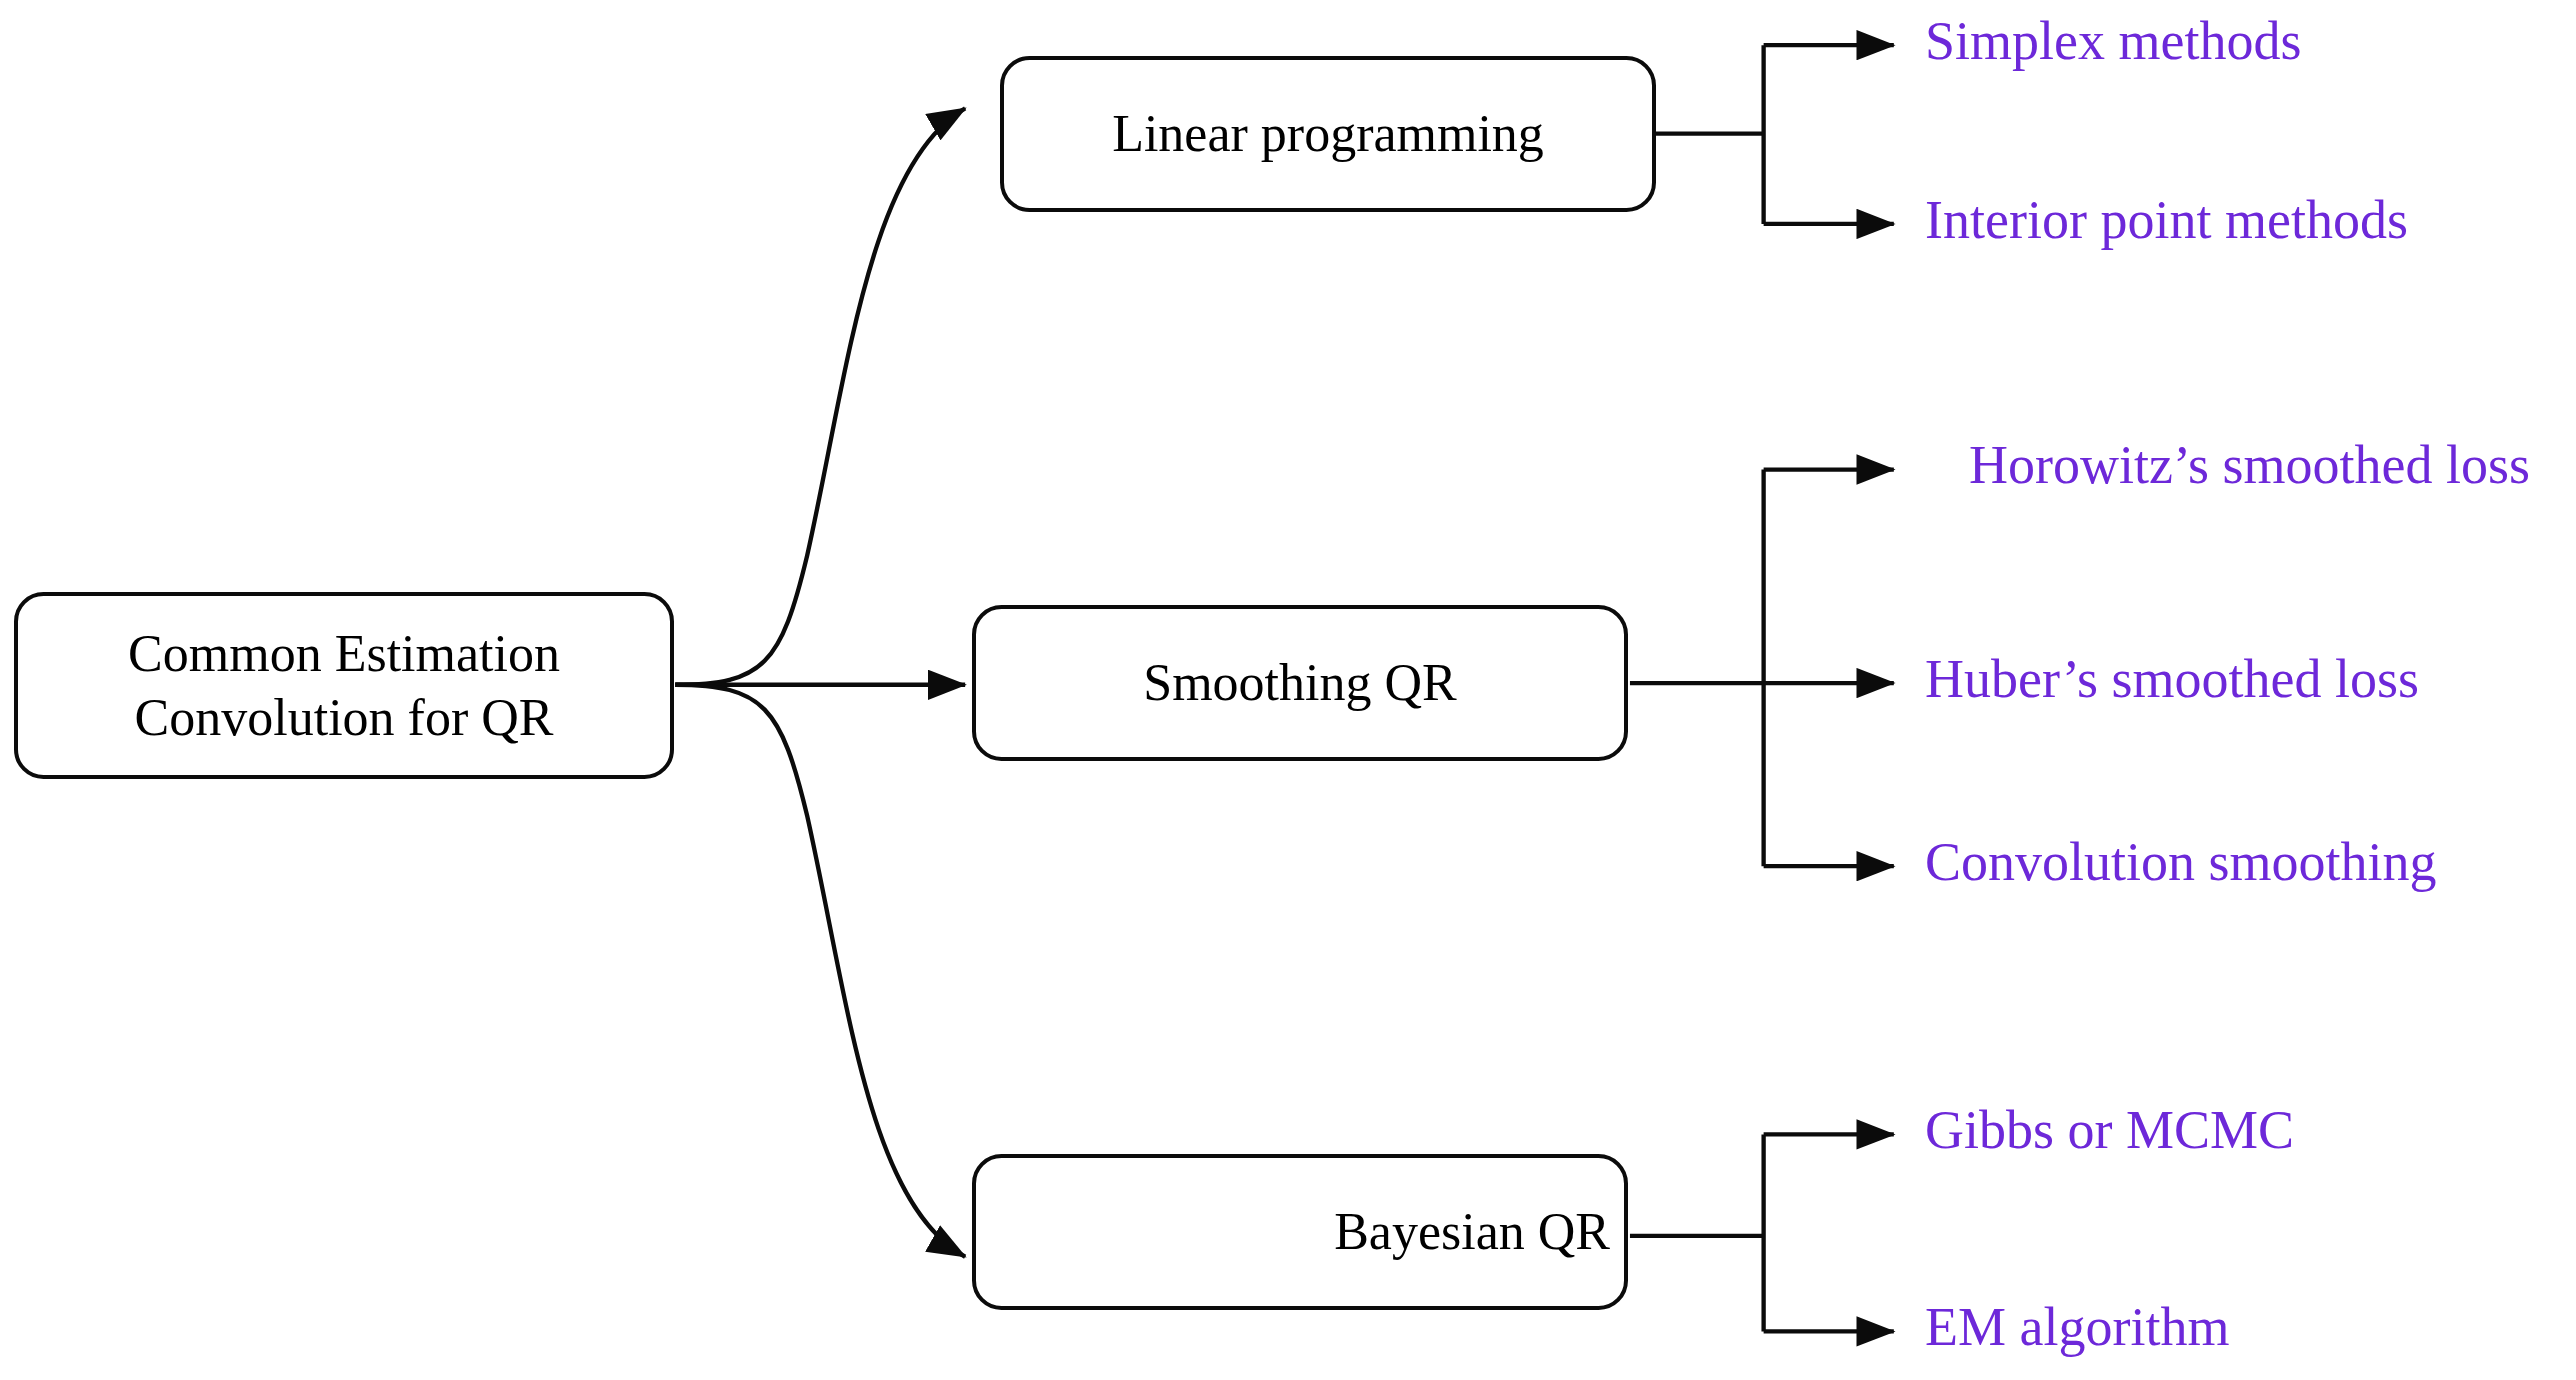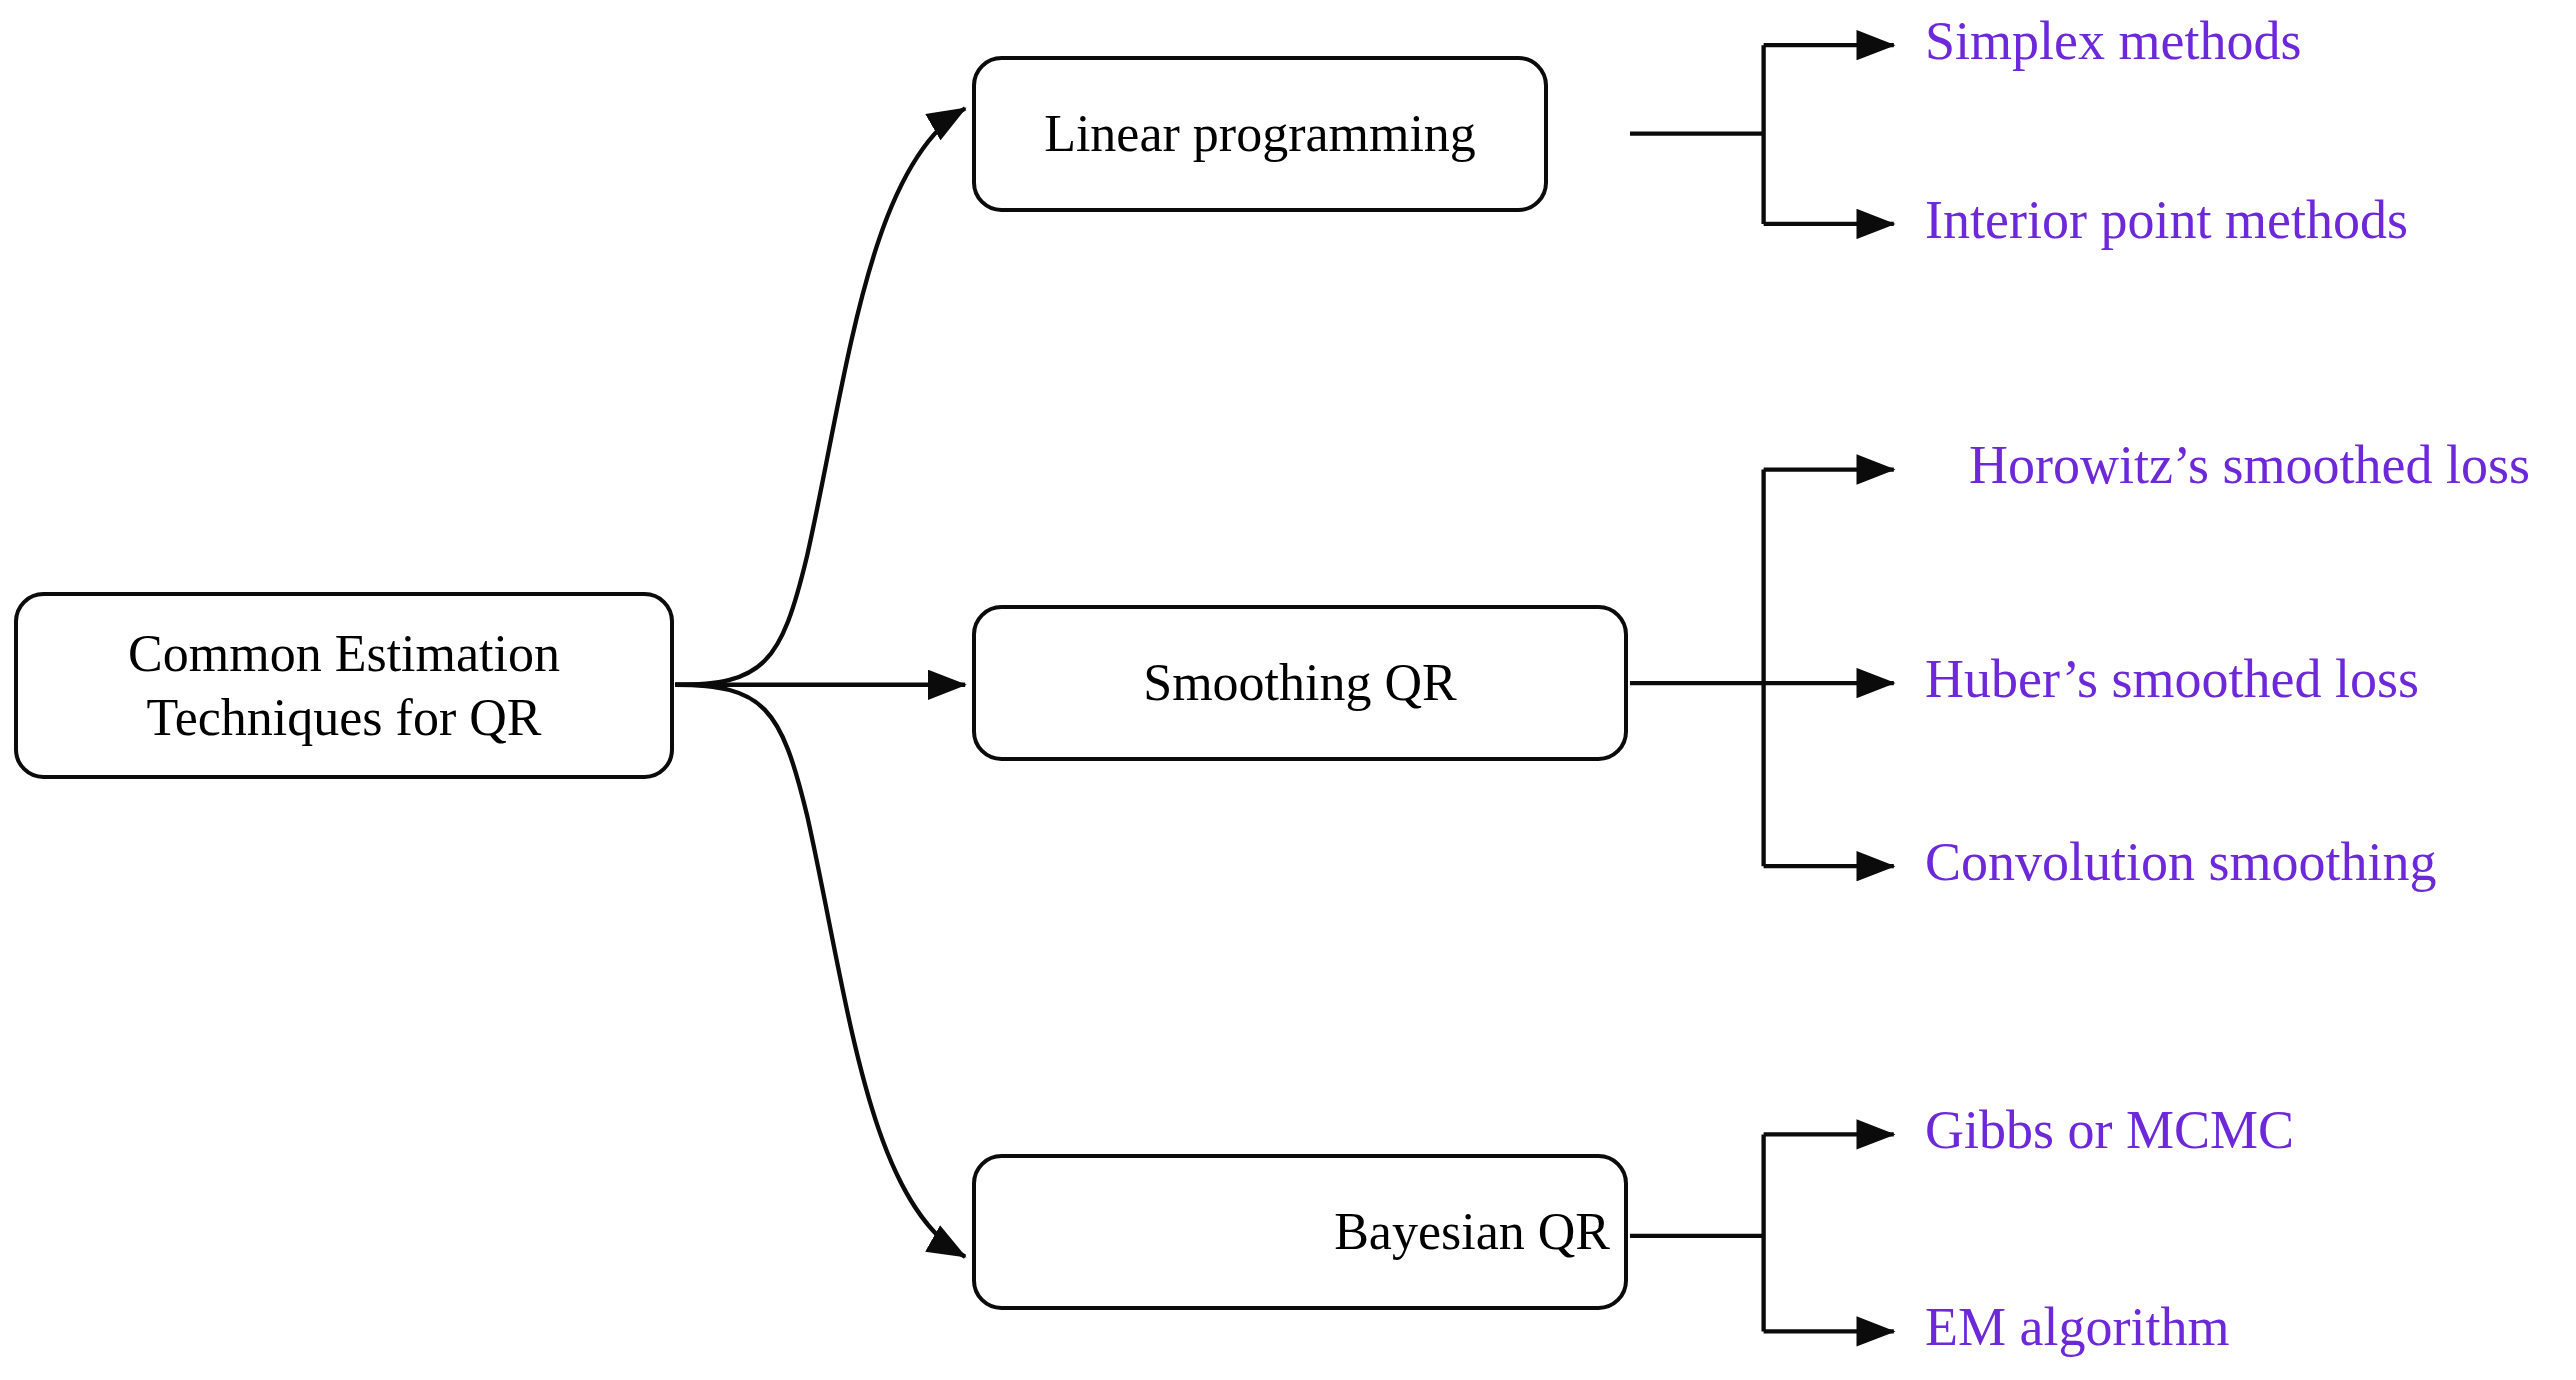--- a/index.html
+++ b/index.html
@@ -43,23 +43,23 @@
     width: 100%;
   }
   #node-root {
     left: 14px;
     top: 592px;
     width: 660px;
     height: 187px;
     font-size: 52px;
   }
   #node-lp {
-    left: 972px;
+    left: 1000px;
     top: 56px;
-    width: 576px;
+    width: 656px;
     height: 156px;
     font-size: 52px;
   }
   #node-smoothing {
     left: 972px;
     top: 605px;
     width: 656px;
     height: 156px;
     font-size: 52px;
     text-align: center;
@@ -114,21 +114,21 @@
       <path d="M 1878 1424 L 2032 1424"></path>
       <path d="M 2032 1307 L 2032 1534"></path>
       <path d="M 2032 1307 L 2182 1307" marker-end="url(#arrowhead)"></path>
       <path d="M 2032 1534 L 2182 1534" marker-end="url(#arrowhead)"></path>
     </g>
   </svg>
 
   <div class="node" id="node-root">
     <span class="node-label">
       <span>Common Estimation</span><br>
-      <span>Techniques for QR</span>
+      <span>Convolution for QR</span>
     </span>
   </div>
 
   <div class="node" id="node-lp">
     <span class="node-label">Linear programming</span>
   </div>
 
   <div class="node" id="node-smoothing">
     <span class="node-label">Smoothing QR</span>
   </div>

